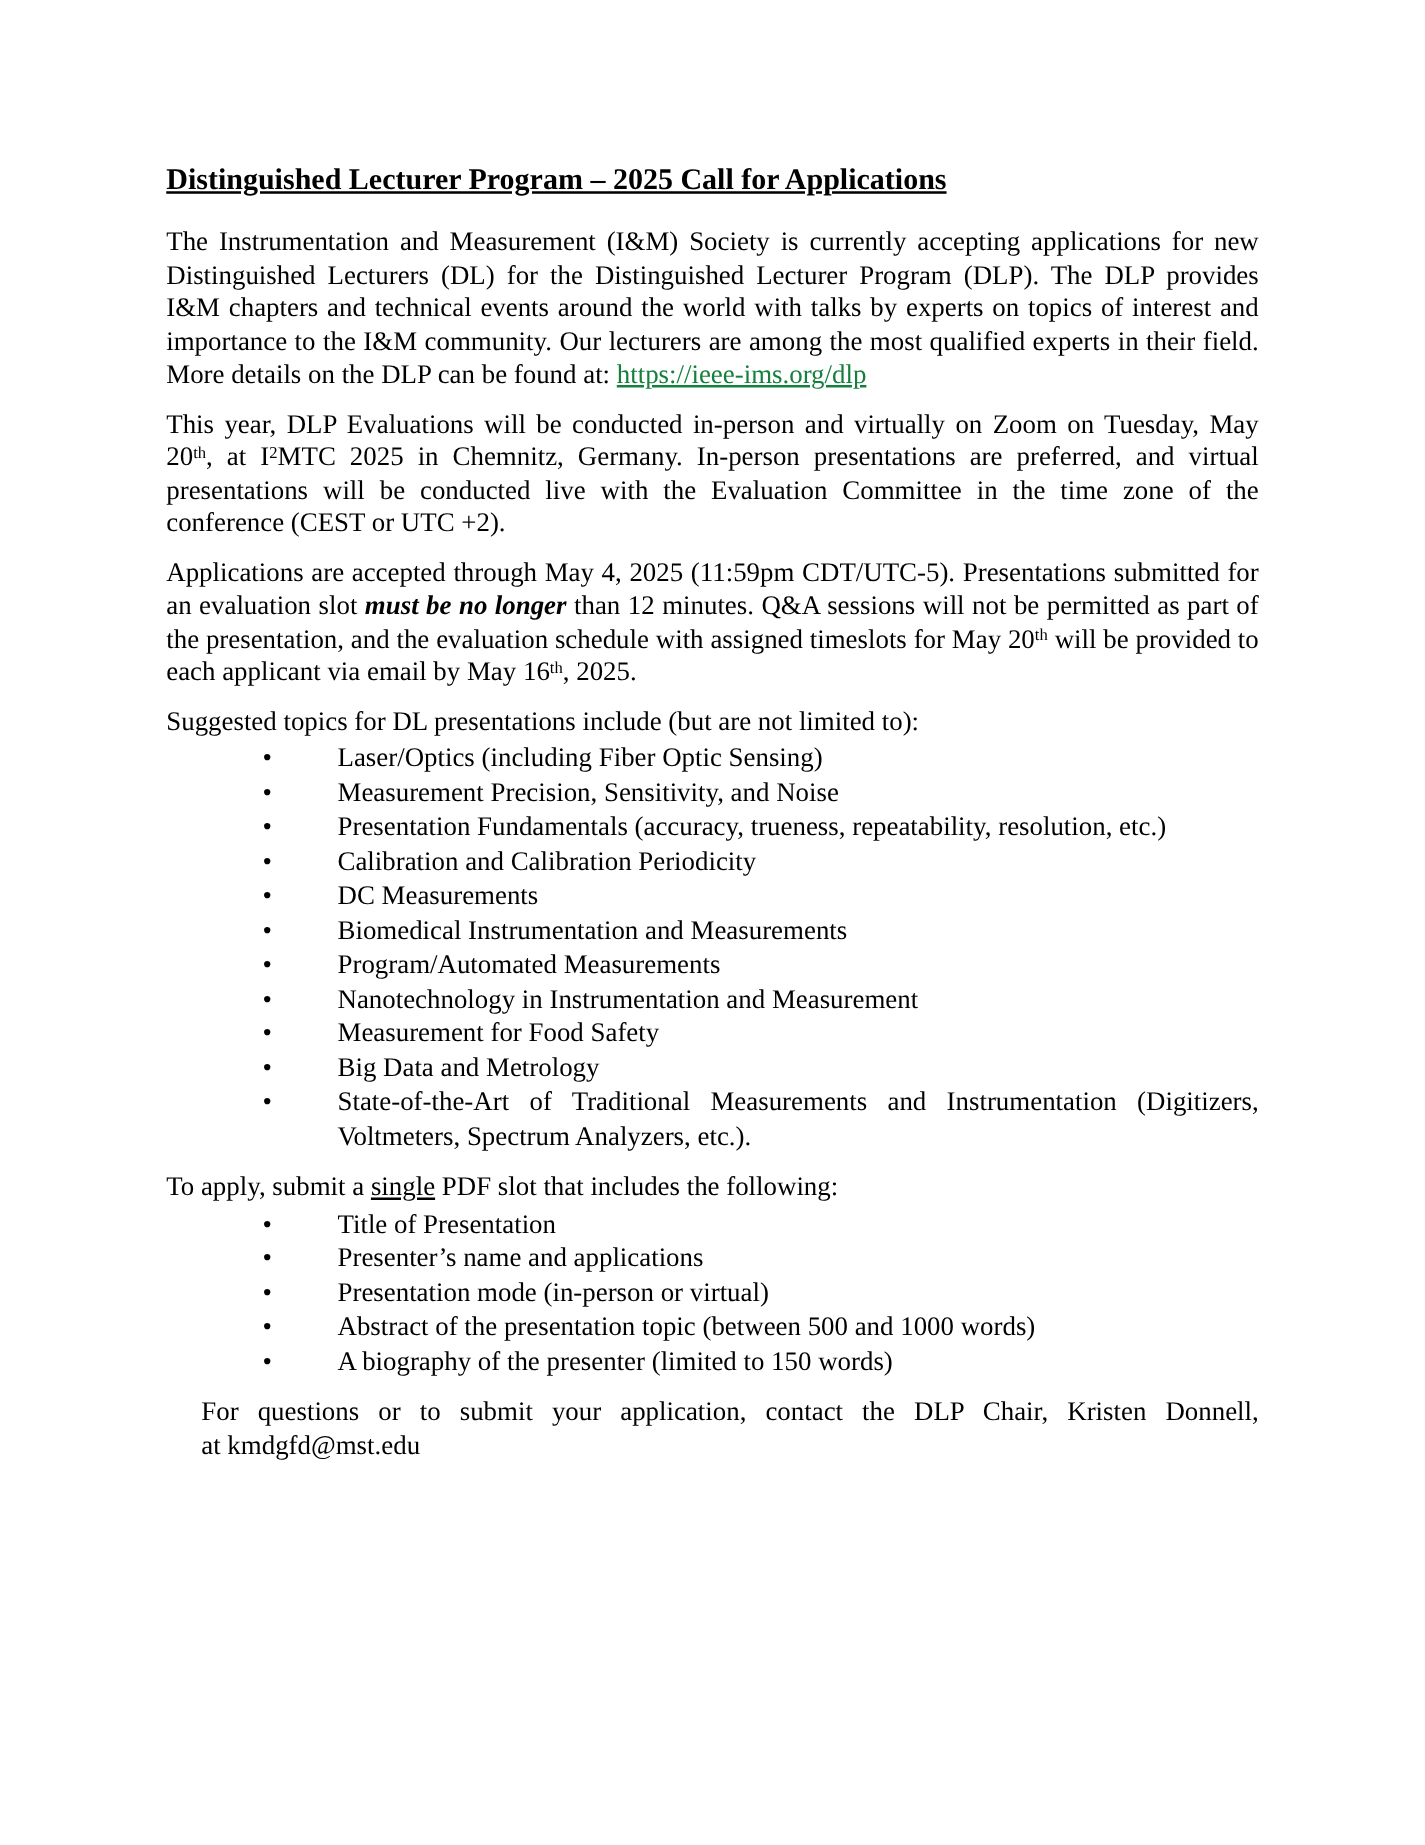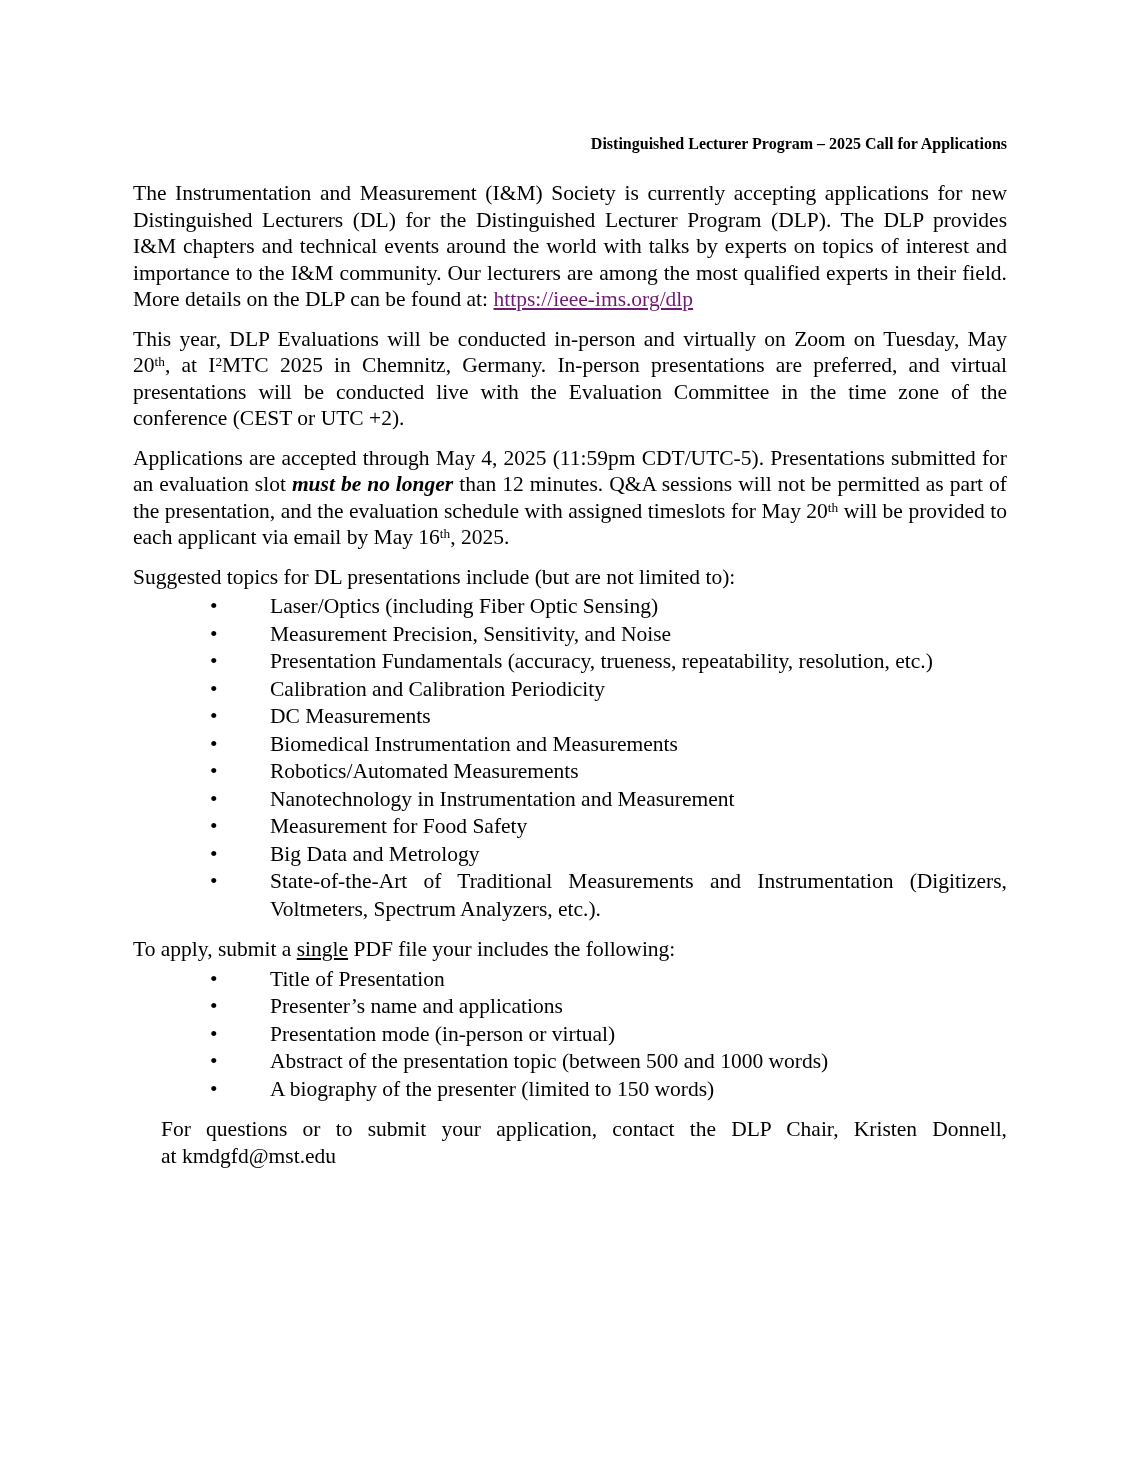--- a/index.html
+++ b/index.html
@@ -9,40 +9,41 @@
     height: 1476px;
     background: #ffffff;
     padding: 130px 133px 0 133px;
     font-family: "Liberation Serif", serif;
     font-size: 21.5px;
     line-height: 26.5px;
     color: #000000;
     overflow: hidden;
   }
   .doc-title {
-    font-size: 16px;
+    font-size: 24px;
     line-height: 28px;
     font-weight: bold;
-    text-align: right;
+    text-decoration: underline;
+    text-align: left;
     margin: 0 0 22px 0;
   }
   p.body-par {
     margin: 0 0 13px 0;
     text-align: justify;
   }
   .sup {
     font-size: 0.62em;
     line-height: 0;
     vertical-align: baseline;
     position: relative;
     top: -0.45em;
   }
   .i { font-style: italic; font-weight: bold; }
   .u { text-decoration: underline; }
-  a.link { color: #701a75; text-decoration: underline; cursor: pointer; }
+  a.link { color: #15803d; text-decoration: underline; cursor: pointer; }
   ul.doc-list {
     list-style: none;
     margin: 0 0 13px 0;
     padding: 0;
   }
   ul.doc-list li {
     position: relative;
     padding-left: 137px;
     line-height: 27.5px;
     text-align: justify;
@@ -75,28 +76,28 @@
 
   <p class="body-par" style="margin-bottom:3px;"><span>Suggested topics for DL presentations include (but are not limited to):</span></p>
 
   <ul class="doc-list">
       <li>Laser/Optics (including Fiber Optic Sensing)</li>
       <li>Measurement Precision, Sensitivity, and Noise</li>
       <li>Presentation Fundamentals (accuracy, trueness, repeatability, resolution, etc.)</li>
       <li>Calibration and Calibration Periodicity</li>
       <li>DC Measurements</li>
       <li>Biomedical Instrumentation and Measurements</li>
-      <li>Robotics/Automated Measurements</li>
+      <li>Program/Automated Measurements</li>
       <li>Nanotechnology in Instrumentation and Measurement</li>
       <li>Measurement for Food Safety</li>
       <li>Big Data and Metrology</li>
       <li>State-of-the-Art of Traditional Measurements and Instrumentation (Digitizers, Voltmeters, Spectrum Analyzers, etc.).</li>
     </ul>
 
-  <p class="body-par" style="margin-bottom:3px;"><span>To apply, submit a </span><span class="u">single</span><span> PDF file your includes the following:</span></p>
+  <p class="body-par" style="margin-bottom:3px;"><span>To apply, submit a </span><span class="u">single</span><span> PDF slot that includes the following:</span></p>
 
   <ul class="doc-list">
       <li>Title of Presentation</li>
       <li>Presenter’s name and applications</li>
       <li>Presentation mode (in-person or virtual)</li>
       <li>Abstract of the presentation topic (between 500 and 1000 words)</li>
       <li>A biography of the presenter (limited to 150 words)</li>
     </ul>
 
   <div class="contact-block">

